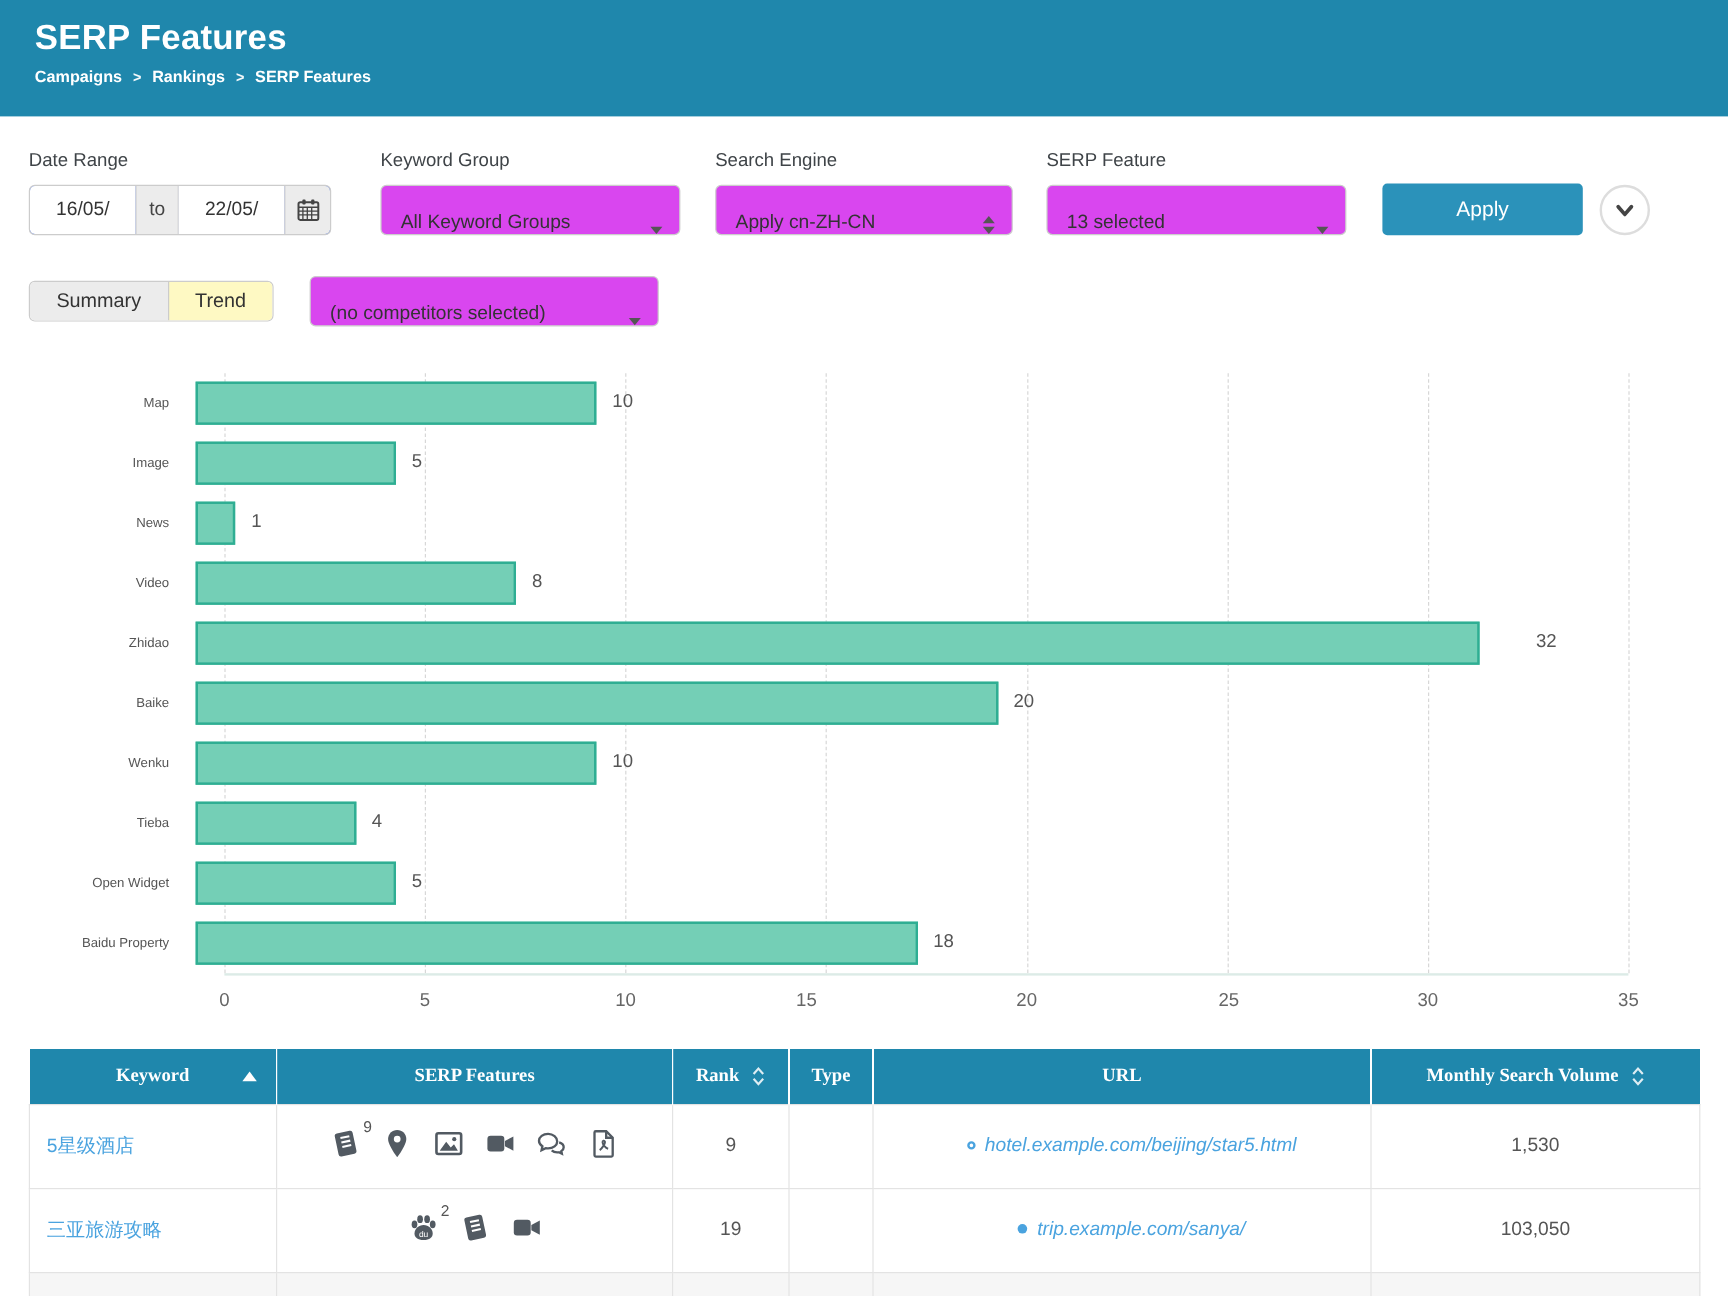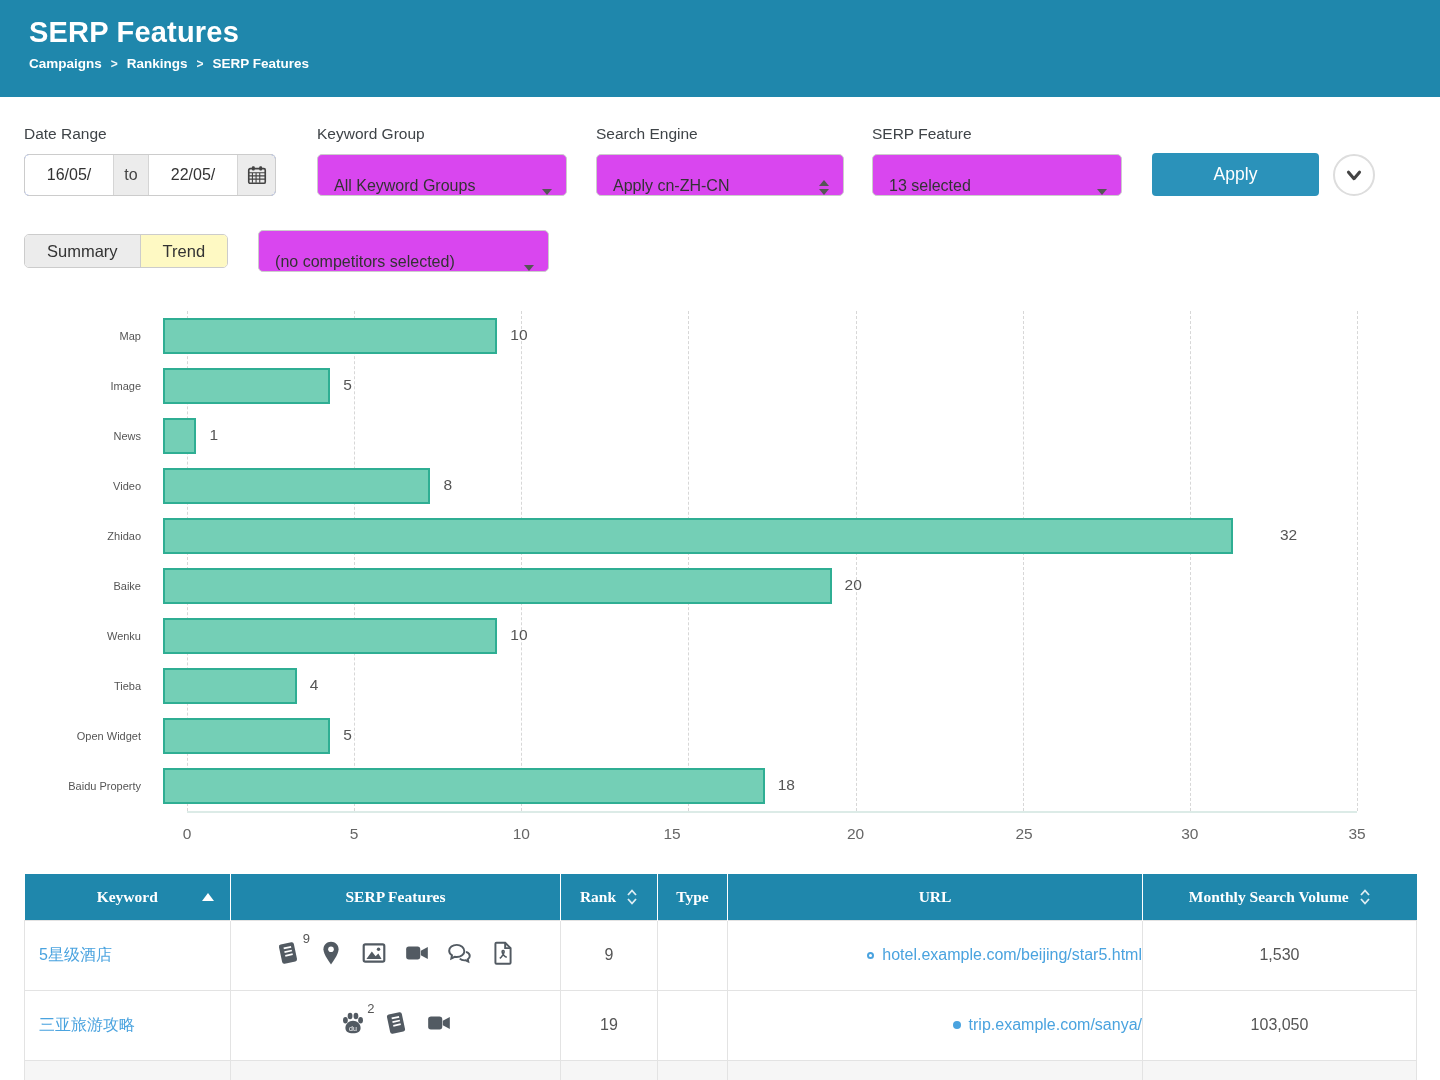--- a/index.html
+++ b/index.html
@@ -60,21 +60,21 @@
   
   .ktable { margin:18px 24px 0 24px; width:1392px; border-collapse:collapse; table-layout:fixed; }
   .ktable th { background:#1f87ac; color:#fff; font-size:15.5px; font-weight:600; height:46px;
     border-right:1px solid rgba(255,255,255,.45); position:relative; cursor:pointer; }
   .ktable th:last-child { border-right:none; }
   .ktable td { height:70px; border:1px solid #e3e3e3; text-align:center; font-size:16px; color:#555;
     background:#fff; }
   .ktable tr.partial td { background:#f6f6f6; }
   .kword { color:#4aa3df; text-decoration:none; font-size:16px; }
   td.kcell { text-align:left; padding-left:14px; }
-  td.ucell { text-align:right; padding-left:16px; }
+  td.ucell { text-align:center; padding-left:16px;font-style:italic; }
   .urllink { color:#4aa3df; text-decoration:none; font-size:16px; }
   .umark { display:inline-block; width:8px; height:8px; border-radius:50%; margin-right:8px; vertical-align:1px; }
   .umark.ring { border:2px solid #4aa3df; width:7px; height:7px; }
   .umark.dot { background:#4aa3df; }
   .fwrap { display:inline-flex; align-items:center; gap:17px; }
   .fitem { position:relative; display:inline-flex; }
   .fbadge { position:absolute; top:-9px; right:-9px; font-size:13px; color:#555; }
   .ficon { width:26px; height:26px; color:#525a62; }
   .sort-asc { width:0;height:0;border-left:6px solid transparent;border-right:6px solid transparent;
     border-bottom:8px solid #fff; position:absolute; right:16px; top:19px; }

